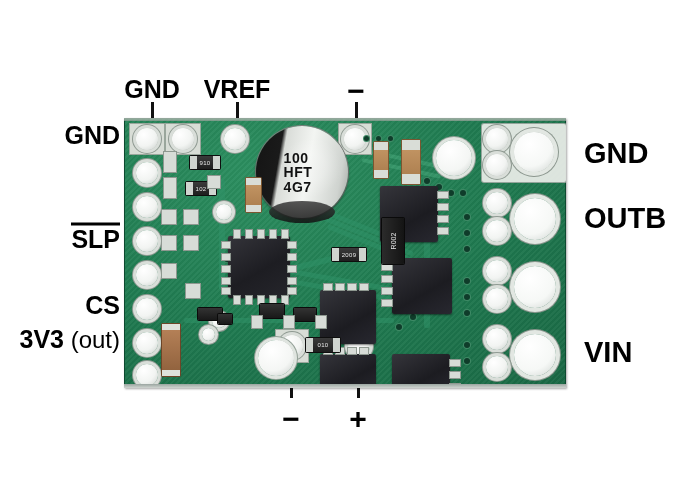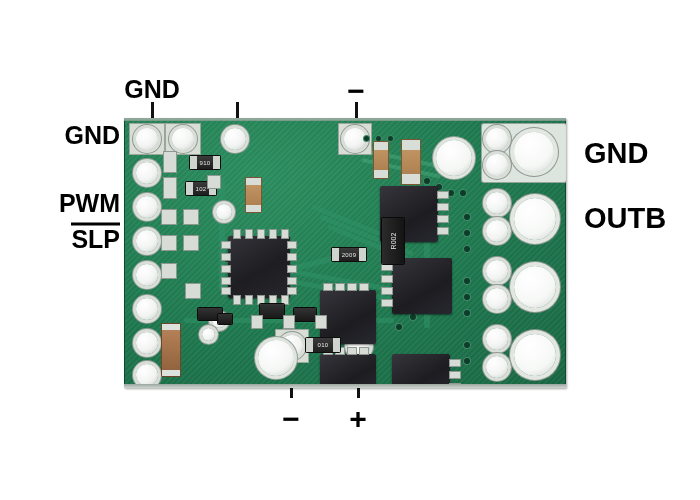--- a/index.html
+++ b/index.html
@@ -91,29 +91,32 @@
   
   .trace{position:absolute;background:#2f9268;opacity:.55;border-radius:2px;}
   .tracelt{position:absolute;background:#58b98c;opacity:.35;border-radius:2px;}
 </style>
 </head>
 <body>
 
 <div id="stage">
 
   <div class="lbl lbl-left" style="left:0;width:120px;top:135px;"><span>GND</span></div>
-  <div class="lbl lbl-left" style="left:0;width:120px;top:203px;"><span>PWM</span></div>
   <div class="lbl lbl-left" style="left:0;width:120px;top:237px;"><span class="ovl">SLP</span></div>
+  <div class="lbl lbl-left" style="left:0;width:120px;top:305px;"><span>CS</span></div>
+  <div class="lbl lbl-left" style="left:0;width:120px;top:339px;"><span>3V3</span><span class="sub"> (out)</span></div>
 
   <div class="lbl lbl-right" style="left:584px;top:153px;"><span>GND</span></div>
   <div class="lbl lbl-right" style="left:584px;top:218px;"><span>OUTB</span></div>
+  <div class="lbl lbl-right" style="left:584px;top:352px;"><span>VIN</span></div>
 
   <div class="lbl lbl-top" style="left:152px;top:77px;"><span>GND</span></div>
   <div class="leader" style="left:151px;top:102px;height:32px;"></div>
 
+  <div class="lbl lbl-top" style="left:237px;top:77px;"><span>VREF</span></div>
   <div class="leader" style="left:236px;top:102px;height:32px;"></div>
 
   <div class="lbl lbl-sign" style="left:356px;top:76px;"><span>−</span></div>
   <div class="leader" style="left:355px;top:102px;height:32px;"></div>
 
   <div class="leader" style="left:290px;top:350px;height:48px;"></div>
   <div class="lbl lbl-sign" style="left:291px;top:404px;"><span>−</span></div>
 
   <div class="leader" style="left:357px;top:350px;height:48px;"></div>
   <div class="lbl lbl-sign" style="left:358px;top:404px;"><span>+</span></div>
@@ -189,20 +192,28 @@
     <div class="via" style="left:340px;top:240px;width:6px;height:6px;"></div>
     <div class="via" style="left:300px;top:186px;width:6px;height:6px;"></div>
     <div class="via" style="left:286px;top:196px;width:6px;height:6px;"></div>
     <div class="via" style="left:272px;top:206px;width:6px;height:6px;"></div>
     <div class="via" style="left:240px;top:18px;width:5px;height:5px;"></div>
     <div class="via" style="left:252px;top:18px;width:5px;height:5px;"></div>
     <div class="via" style="left:264px;top:18px;width:5px;height:5px;"></div>
     <div class="via" style="left:86px;top:42px;width:5px;height:5px;"></div>
     <div class="via" style="left:100px;top:138px;width:6px;height:6px;"></div>
 
+    <div id="ecap" style="left:132px;top:8px;width:92px;height:92px;">
+      <div class="txt">
+        <div>100</div>
+        <div>HFT</div>
+        <div>4G7</div>
+      </div>
+      <div class="base"></div>
+    </div>
 
     <div class="qfn" style="left:104px;top:118px;width:62px;height:62px;"></div>
     <div class="leg" style="left:110px;top:112px;width:6px;height:8px;"></div>
     <div class="leg" style="left:122px;top:112px;width:6px;height:8px;"></div>
     <div class="leg" style="left:134px;top:112px;width:6px;height:8px;"></div>
     <div class="leg" style="left:146px;top:112px;width:6px;height:8px;"></div>
     <div class="leg" style="left:158px;top:112px;width:6px;height:8px;"></div>
     <div class="leg" style="left:110px;top:178px;width:6px;height:8px;"></div>
     <div class="leg" style="left:122px;top:178px;width:6px;height:8px;"></div>
     <div class="leg" style="left:134px;top:178px;width:6px;height:8px;"></div>

